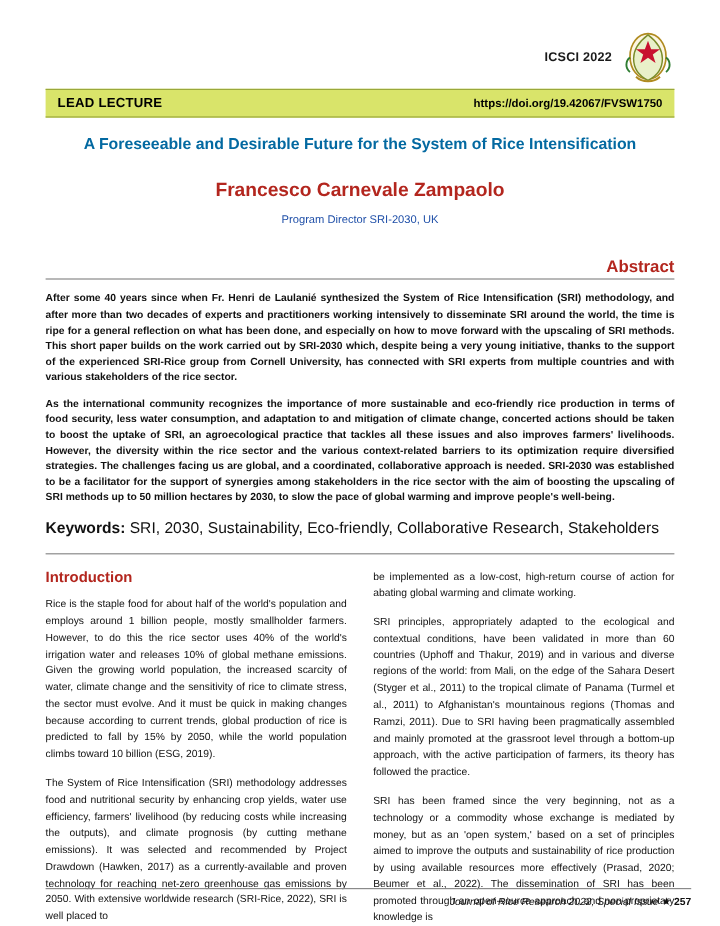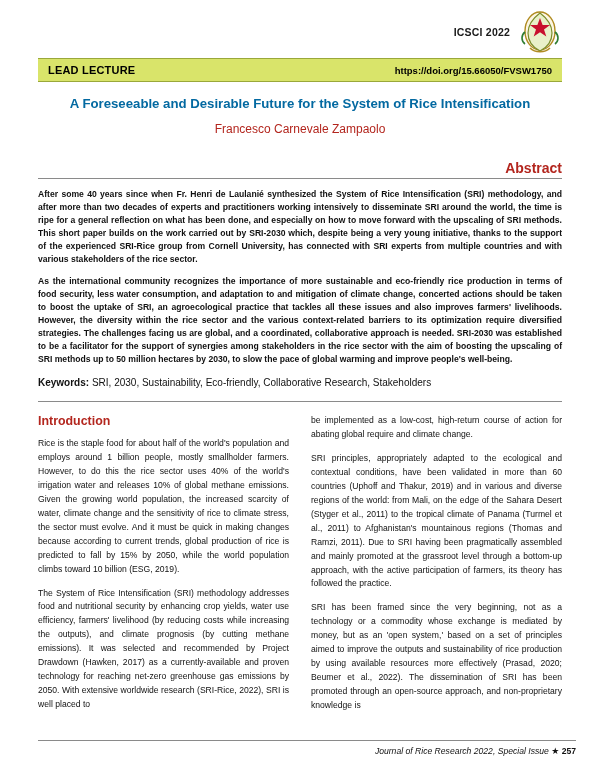--- a/index.html
+++ b/index.html
@@ -13,21 +13,21 @@
     font-family: "Liberation Sans", sans-serif;
     color: #000000;
     position: relative;
     overflow: hidden;
   }
   .page {
     position: relative;
     width: 600px;
     height: 772px;
     box-sizing: border-box;
-    padding: 0 38px;
+    padding: 16px 38px;
   }
 
   
   .top-header {
     position: relative;
     height: 58px;
   }
   .icsci-label {
     position: absolute;
     right: 52px;
@@ -76,23 +76,23 @@
     text-align: center;
     color: #0369a1;
     font-size: 13.2px;
     font-weight: bold;
     margin-top: 14px;
     line-height: 1.25;
   }
   .author {
     text-align: center;
     color: #b3261e;
-    font-size: 12px;
-    font-weight: normal;
-    margin-top: 9px;
+    font-size: 16px;
+    font-weight: bold;
+    margin-top: 21px;
   }
   .affil {
     text-align: center;
     color: #1f4fa8;
     font-size: 9.3px;
     margin-top: 9px;
     line-height: 1.5;
   }
 
   
@@ -110,21 +110,21 @@
   }
   .abstract p {
     font-size: 8.6px;
     line-height: 1.52;
     text-align: justify;
     margin: 0 0 9px 0;
     color: #111;
     font-weight: bold;
   }
   .keywords {
-    font-size: 10px;
+    font-size: 13px;
     line-height: 1.5;
     margin-top: 3px;
     color: #111;
   }
   .keywords b {
     font-weight: bold;
   }
   .rule2 {
     border: none;
     border-top: 1px solid #8a8a8a;
@@ -196,26 +196,27 @@
         <path d="M22 10 L24.6 17 L32 17 L26 21.4 L28.3 28.5 L22 24.2 L15.7 28.5 L18 21.4 L12 17 L19.4 17 Z" fill="#c8102e"></path>
         <path d="M7 24 C3 27 3 33 7 36" fill="none" stroke="#2f7d32" stroke-width="1.6"></path>
         <path d="M37 24 C41 27 41 33 37 36" fill="none" stroke="#2f7d32" stroke-width="1.6"></path>
         <path d="M12 40 C17 45 27 45 32 40" fill="none" stroke="#b08b20" stroke-width="1.6"></path>
       </svg>
     </div>
   </div>
 
   <div class="lead-bar">
     <div class="lead-label">LEAD LECTURE</div>
-    <div class="doi">https://doi.org/15.66050/FVSW1750</div>
+    <div class="doi">https://doi.org/19.42067/FVSW1750</div>
   </div>
 
   <div class="title">A Foreseeable and Desirable Future for the System of Rice Intensification</div>
   <div class="author">Francesco Carnevale Zampaolo</div>
   <div class="affil">
+    <div>Program Director SRI-2030, UK</div>
   </div>
 
   <div class="abstract-head">Abstract</div>
   <hr class="rule">
 
   <div class="abstract">
     <p>After some 40 years since when Fr. Henri de Laulanié synthesized the System of Rice Intensification (SRI) methodology, and after more than two decades of experts and practitioners working intensively to disseminate SRI around the world, the time is ripe for a general reflection on what has been done, and especially on how to move forward with the upscaling of SRI methods. This short paper builds on the work carried out by SRI-2030 which, despite being a very young initiative, thanks to the support of the experienced SRI-Rice group from Cornell University, has connected with SRI experts from multiple countries and with various stakeholders of the rice sector.</p>
     <p>As the international community recognizes the importance of more sustainable and eco-friendly rice production in terms of food security, less water consumption, and adaptation to and mitigation of climate change, concerted actions should be taken to boost the uptake of SRI, an agroecological practice that tackles all these issues and also improves farmers' livelihoods. However, the diversity within the rice sector and the various context-related barriers to its optimization require diversified strategies. The challenges facing us are global, and a coordinated, collaborative approach is needed. SRI-2030 was established to be a facilitator for the support of synergies among stakeholders in the rice sector with the aim of boosting the upscaling of SRI methods up to 50 million hectares by 2030, to slow the pace of global warming and improve people's well-being.</p>
   </div>
 
@@ -226,21 +227,21 @@
 
   <hr class="rule2">
 
   <div class="columns">
     <div class="col">
       <div class="section-head">Introduction</div>
       <p>Rice is the staple food for about half of the world's population and employs around 1 billion people, mostly smallholder farmers. However, to do this the rice sector uses 40% of the world's irrigation water and releases 10% of global methane emissions. Given the growing world population, the increased scarcity of water, climate change and the sensitivity of rice to climate stress, the sector must evolve. And it must be quick in making changes because according to current trends, global production of rice is predicted to fall by 15% by 2050, while the world population climbs toward 10 billion (ESG, 2019).</p>
       <p>The System of Rice Intensification (SRI) methodology addresses food and nutritional security by enhancing crop yields, water use efficiency, farmers' livelihood (by reducing costs while increasing the outputs), and climate prognosis (by cutting methane emissions). It was selected and recommended by Project Drawdown (Hawken, 2017) as a currently-available and proven technology for reaching net-zero greenhouse gas emissions by 2050. With extensive worldwide research (SRI-Rice, 2022), SRI is well placed to</p>
     </div>
     <div class="col">
-      <p>be implemented as a low-cost, high-return course of action for abating global require and climate change.</p>
+      <p>be implemented as a low-cost, high-return course of action for abating global warming and climate working.</p>
       <p>SRI principles, appropriately adapted to the ecological and contextual conditions, have been validated in more than 60 countries (Uphoff and Thakur, 2019) and in various and diverse regions of the world: from Mali, on the edge of the Sahara Desert (Styger et al., 2011) to the tropical climate of Panama (Turmel et al., 2011) to Afghanistan's mountainous regions (Thomas and Ramzi, 2011). Due to SRI having been pragmatically assembled and mainly promoted at the grassroot level through a bottom-up approach, with the active participation of farmers, its theory has followed the practice.</p>
       <p>SRI has been framed since the very beginning, not as a technology or a commodity whose exchange is mediated by money, but as an 'open system,' based on a set of principles aimed to improve the outputs and sustainability of rice production by using available resources more effectively (Prasad, 2020; Beumer et al., 2022). The dissemination of SRI has been promoted through an open-source approach, and non-proprietary knowledge is</p>
     </div>
   </div>
 
   <div class="footer">
     <hr class="footer-rule">
     <div class="footer-text">
       <span>Journal of Rice Research 2022, Special Issue</span>
       <span class="footer-star">★</span>

